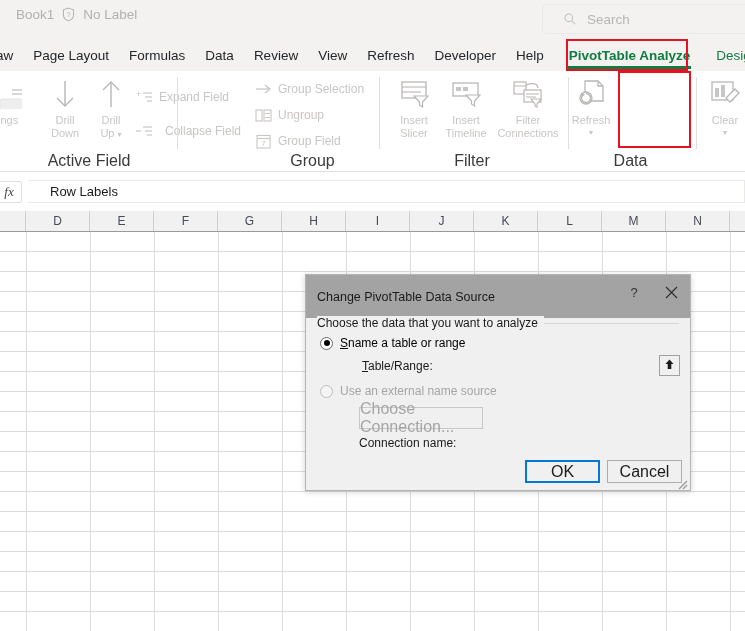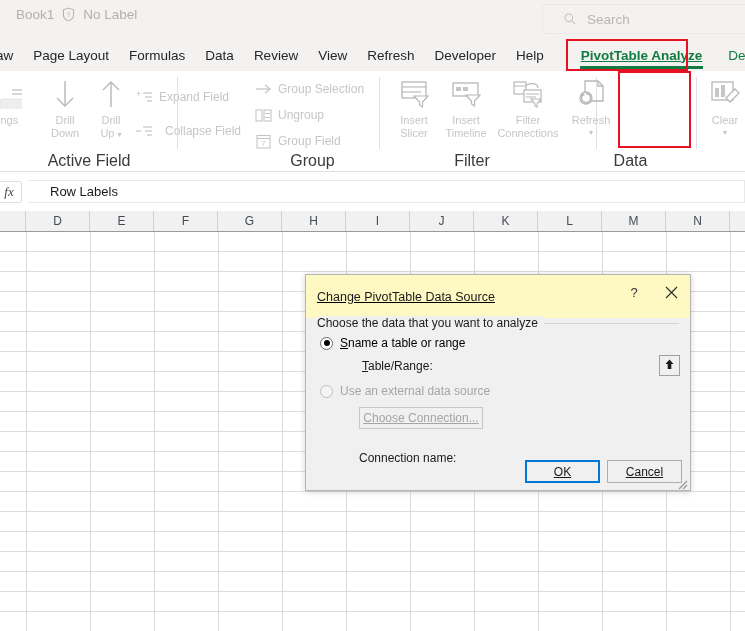--- a/index.html
+++ b/index.html
@@ -113,21 +113,21 @@
 
   
   .dialog {
     position: absolute; left: 305px; top: 274px; width: 386px; height: 217px;
     background: #f0f0f0; border: 1px solid #b5b5b5;
     box-shadow: 0 1px 6px rgba(0,0,0,.18);
     font-size: 12px; color: #000;
   }
   .dlg-title {
     position: absolute; left: 0; top: 0; width: 100%; height: 43px;
-    background: #fef9c3; display: flex; align-items: center; text-decoration: underline;
+    background: #a3a3a3; display: flex; align-items: center;
   }
   .dlg-title .t {
     margin-left: 11px; font-size: 12.5px; color: #1a1a1a;
   }
   .dlg-help {
     position: absolute; right: 46px; top: 7px; width: 20px; height: 20px;
     display: flex; align-items: center; justify-content: center;
     font-size: 13px; color: #333;
   }
   .dlg-close {
@@ -168,21 +168,21 @@
     display: inline-block; width: 1px; height: 13px; background: #000;
     margin-left: 1px;
   }
   .picker {
     position: absolute; background: #f0f0f0; border: 1px solid #a0a0a0;
     display: flex; align-items: center; justify-content: center;
   }
   .btn {
     position: absolute; background: #f0f0f0; border: 1px solid #adadad;
     display: flex; align-items: center; justify-content: center;
-    font-size: 12px; color: #1a1a1a; text-decoration: underline;
+    font-size: 16px; color: #1a1a1a;
   }
   .btn.focus { border: 2px solid #0078d7; }
   .btn.disabled { color: #a5a5a5; border-color: #c8c8c8; }
   .grip { position: absolute; right: 2px; bottom: 2px; width: 12px; height: 12px; }
   .u { text-decoration: underline; }
 </style>
 </head>
 <body>
 
 <div class="titlebar">
@@ -211,21 +211,21 @@
 <div class="tabstrip">
   <div class="tab" style="padding-left:0;margin-left:-4px;">aw</div>
   <div class="tab">Page Layout</div>
   <div class="tab">Formulas</div>
   <div class="tab">Data</div>
   <div class="tab">Review</div>
   <div class="tab">View</div>
   <div class="tab">Refresh</div>
   <div class="tab">Developer</div>
   <div class="tab">Help</div>
-  <div class="tab active-ctx" style="margin-left:17px;text-decoration:underline;">PivotTable Analyze</div>
+  <div class="tab active-ctx" style="margin-left:5px;">PivotTable Analyze</div>
   <div class="tab ctx" style="margin-left:6px;">Design</div>
 </div>
 
 <div class="ribbon">
 
   <div class="grp" style="left:0px; width:178px;">
     <div class="bigbtn" style="left:-28px; top:14px; width:60px;">
       <div class="ic" style="height:26px;">
         <svg width="40" height="22" viewBox="0 0 40 22">
           <line x1="30" y1="3" x2="40" y2="3" stroke="#c8c6c4" stroke-width="1.4"></line>
@@ -320,21 +320,21 @@
           <text x="8.5" y="12" font-size="8" fill="#c8c6c4" text-anchor="middle" font-family="Liberation Sans, sans-serif">7</text>
         </svg>
       </span>
       <span>Group Field</span>
     </div>
 
     <div class="caption" style="left:0; width:135px;">Group</div>
     <div class="sep"></div>
   </div>
 
-  <div class="grp" style="left:381px; width:216px;text-decoration:underline;">
+  <div class="grp" style="left:381px; width:188px;text-decoration:underline;">
     <div class="bigbtn" style="left:8px; width:50px;">
       <div class="ic">
         <svg width="34" height="30" viewBox="0 0 34 30">
           <rect x="5" y="3" width="24" height="16" fill="none" stroke="#b9b7b5" stroke-width="1.3"></rect>
           <line x1="5" y1="8" x2="29" y2="8" stroke="#b9b7b5" stroke-width="1.1"></line>
           <line x1="5" y1="13" x2="24" y2="13" stroke="#b9b7b5" stroke-width="1.1"></line>
           <polygon points="17,17 31,17 25.5,23 25.5,28 22.5,26 22.5,23" fill="#fff" stroke="#b9b7b5" stroke-width="1.2"></polygon>
         </svg>
       </div>
       <div class="lbl">Insert</div>
@@ -496,26 +496,26 @@
     <div class="picker" style="left:353px; top:47px; width:21px; height:21px;">
       <span>
         <svg width="13" height="13" viewBox="0 0 13 13">
           <polygon points="6.5,1.5 10.5,6 8.3,6 8.3,11 4.7,11 4.7,6 2.5,6" fill="#1a1a1a"></polygon>
         </svg>
       </span>
     </div>
 
     <div class="radio-row" style="left:14px; top:76px;">
       <span class="radio dis"></span>
-      <span class="dis-txt">Use an external data source</span>
+      <span class="dis-txt">Use an external name source</span>
     </div>
 
     <div class="btn disabled" style="left:53px; top:99px; width:124px; height:22px;">Choose Connection...</div>
 
-    <div class="fieldlabel dis-txt" style="left:53px; top:143px;">Connection name:</div>
+    <div class="fieldlabel dis-txt" style="left:53px; top:128px;">Connection name:</div>
 
     <div class="btn focus" style="left:219px; top:152px; width:75px; height:23px;">OK</div>
     <div class="btn" style="left:301px; top:152px; width:75px; height:23px;">Cancel</div>
 
     <span class="grip">
       <svg width="12" height="12" viewBox="0 0 12 12">
         <line x1="11" y1="3" x2="3" y2="11" stroke="#9a9a9a" stroke-width="1.2"></line>
         <line x1="11" y1="7" x2="7" y2="11" stroke="#9a9a9a" stroke-width="1.2"></line>
         <line x1="11" y1="11" x2="11" y2="11" stroke="#9a9a9a" stroke-width="1.2"></line>
       </svg>

